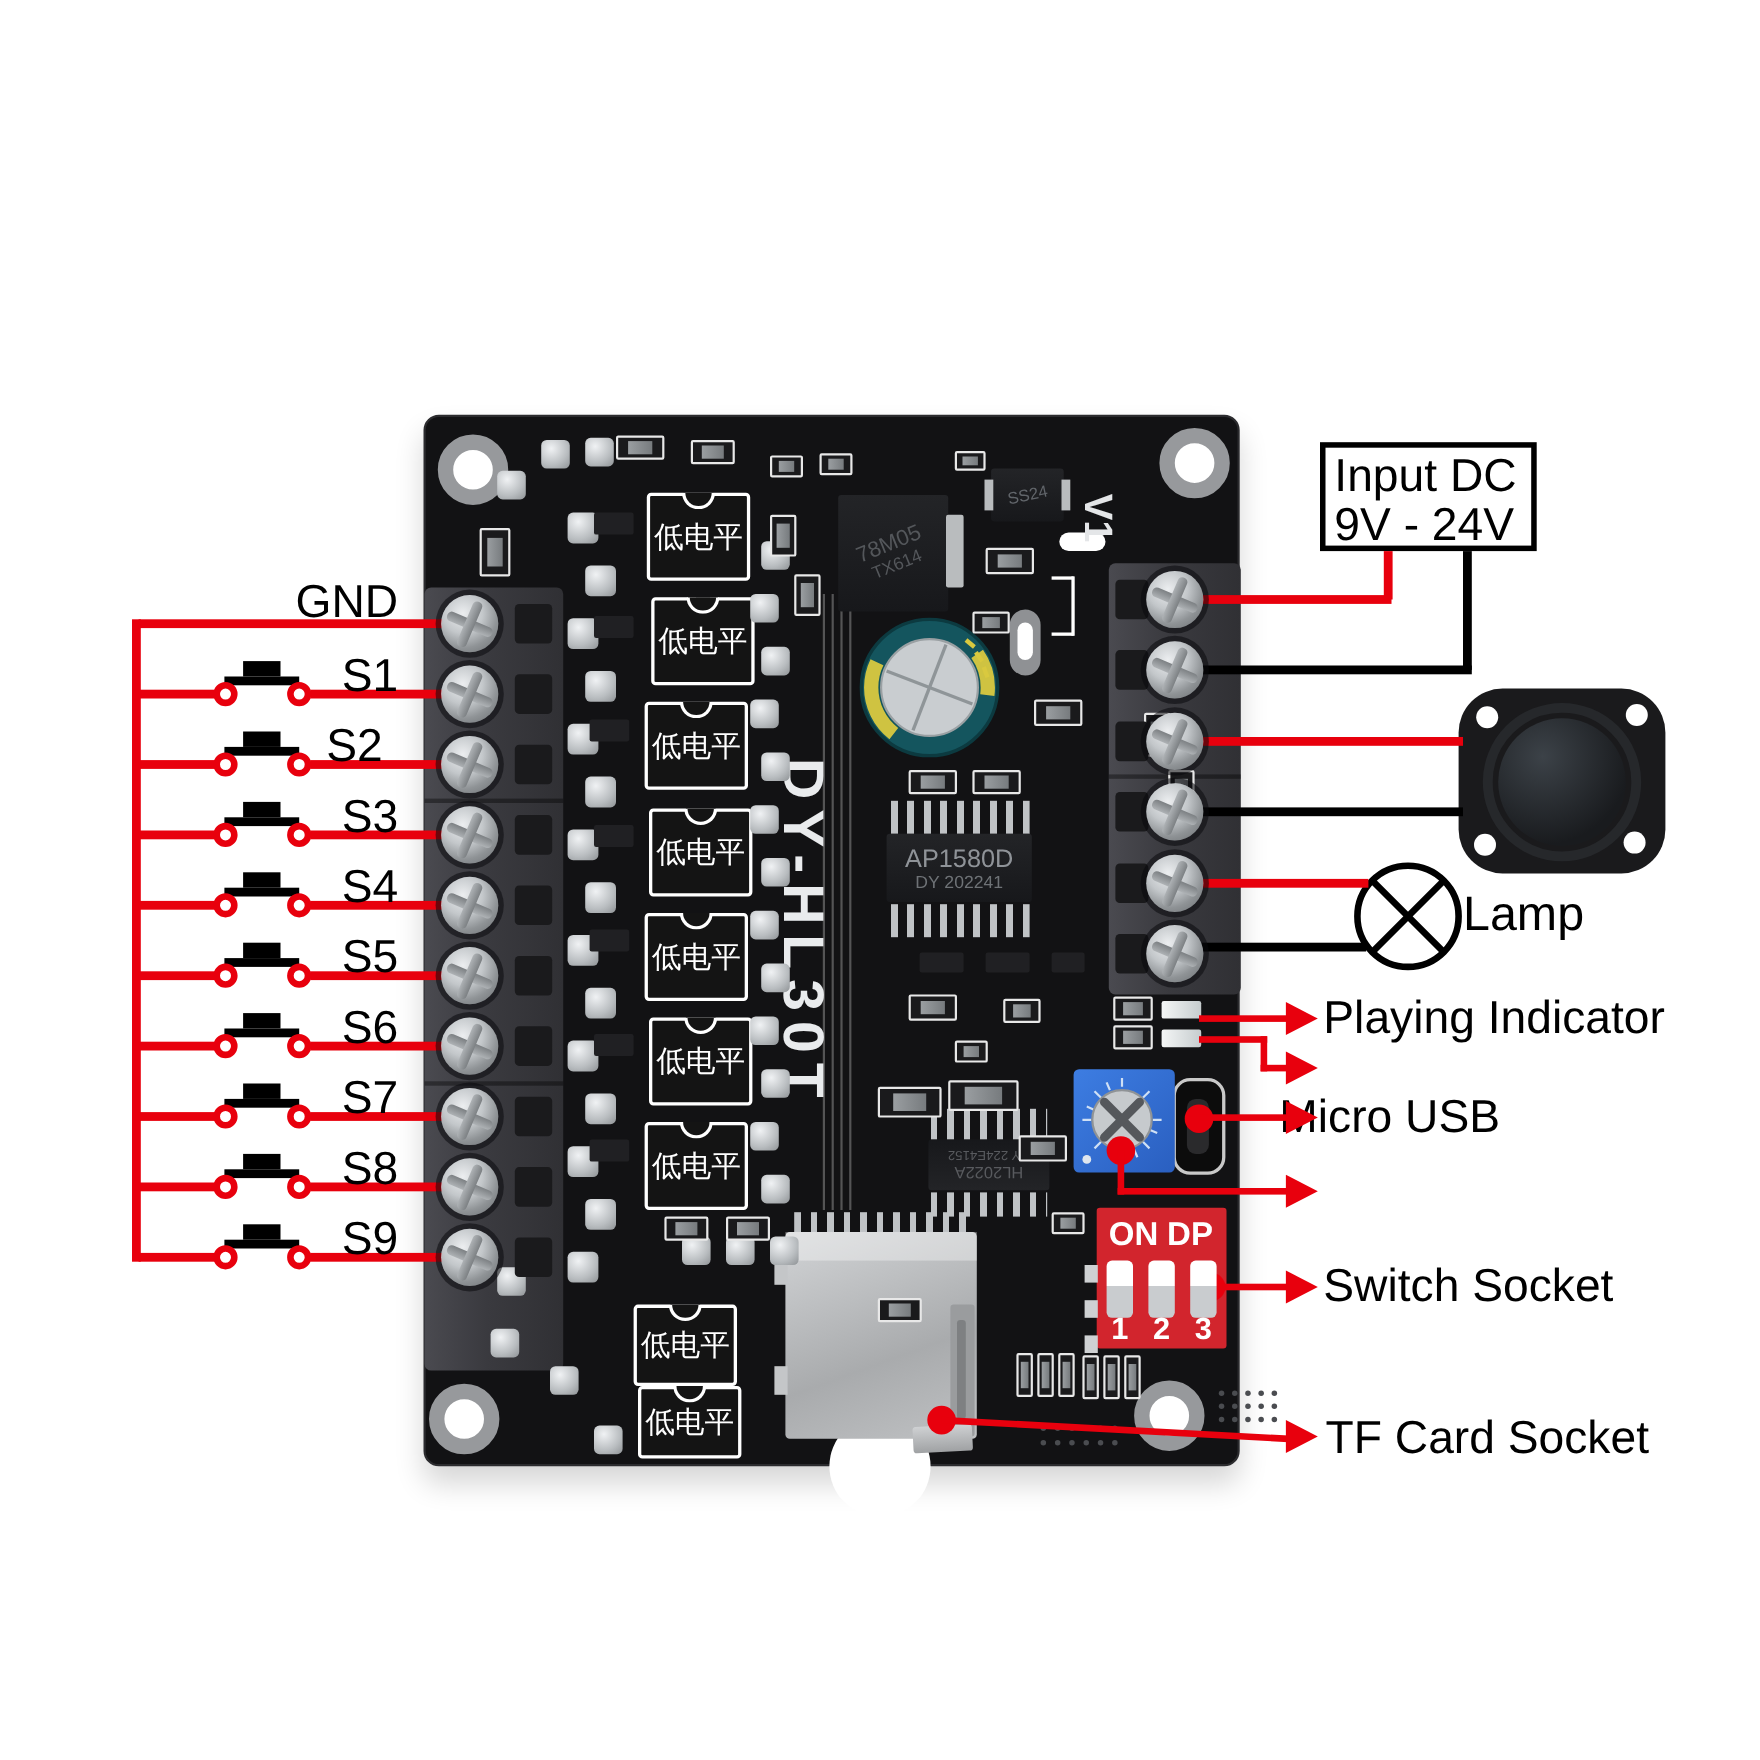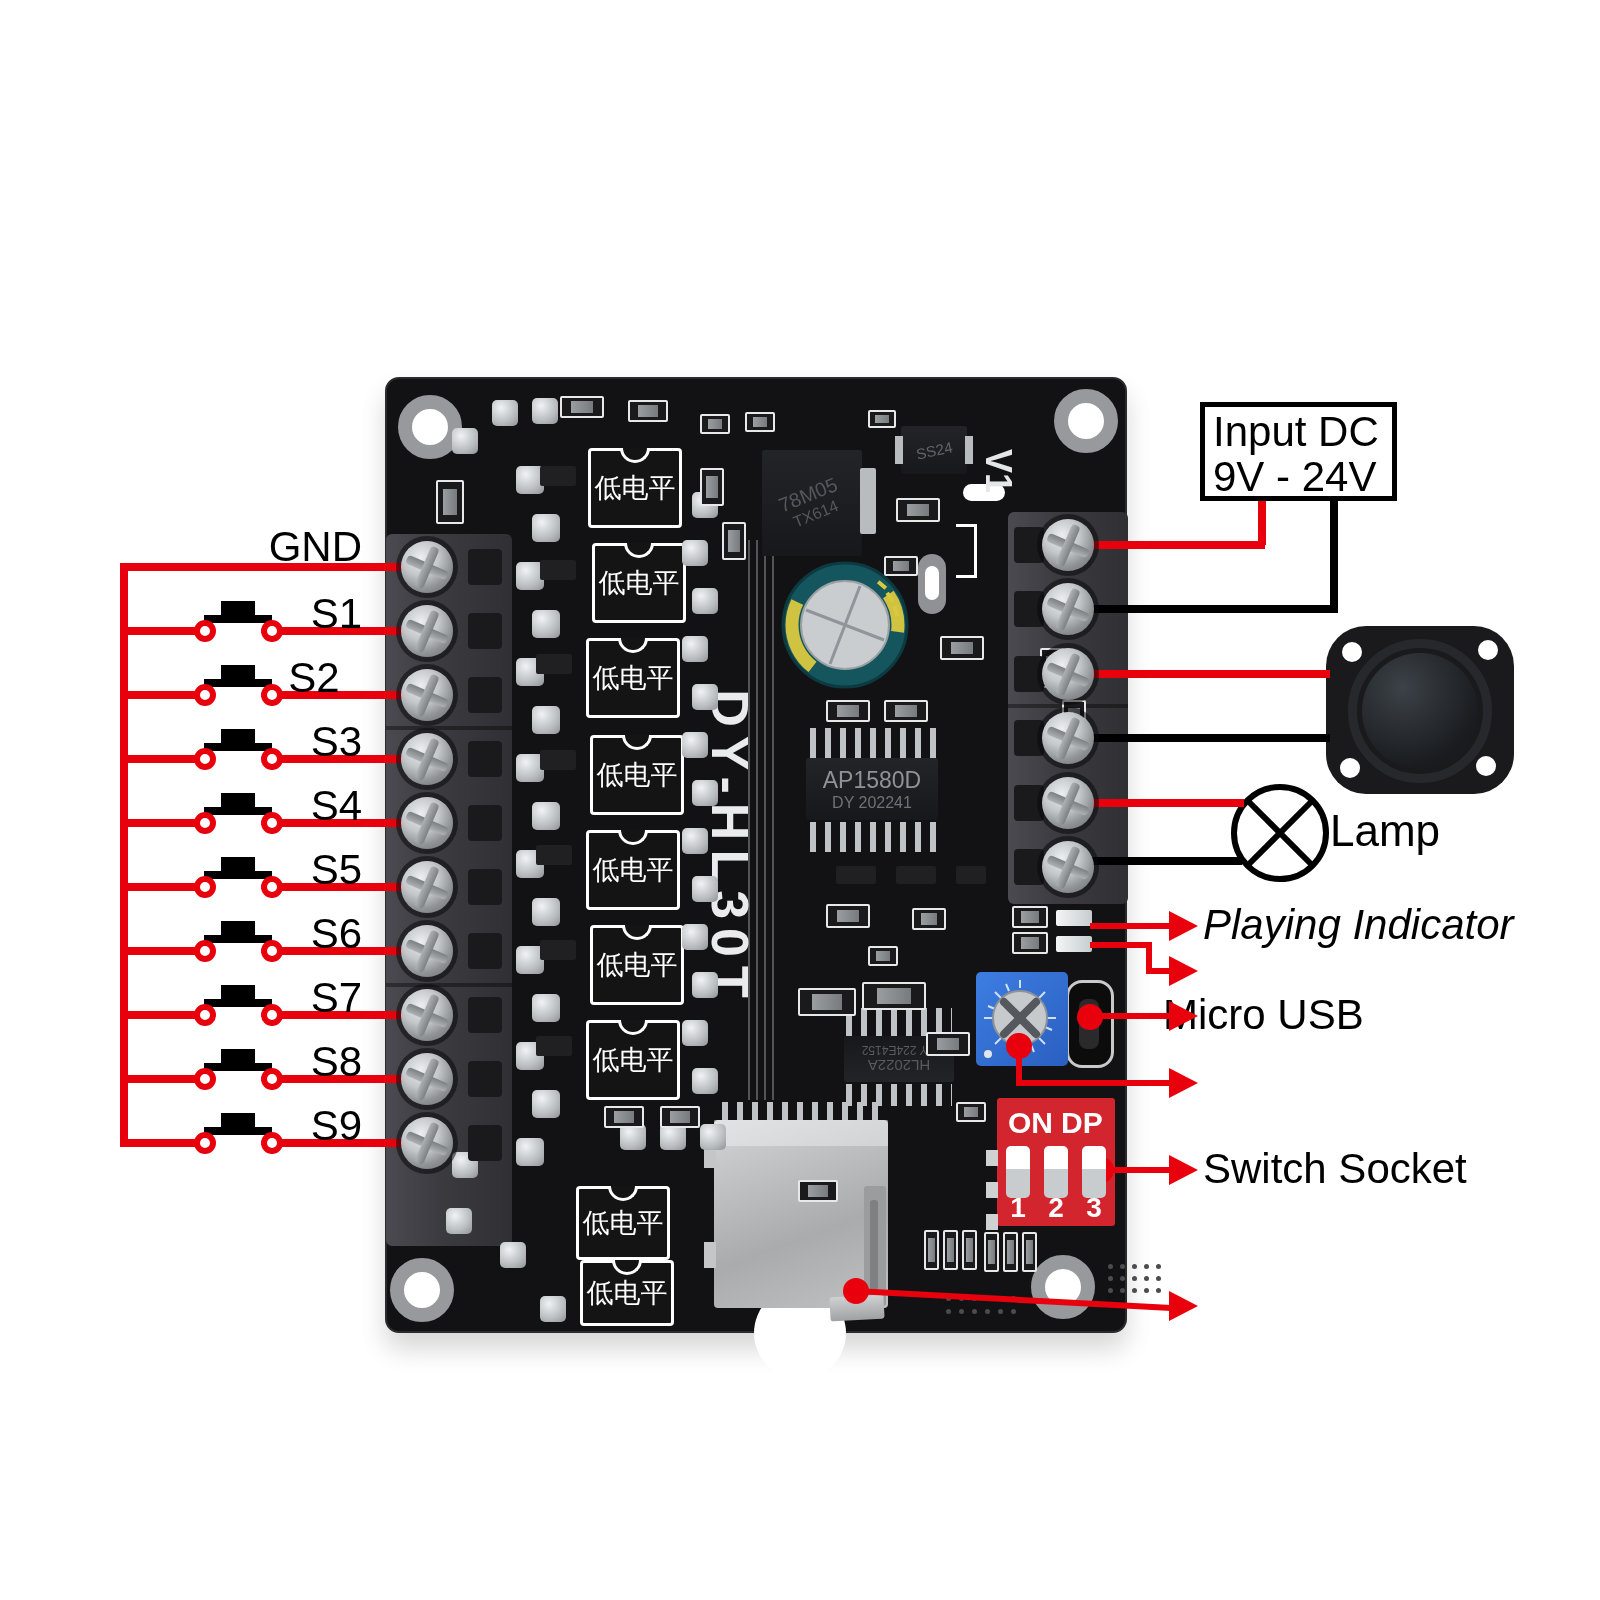--- a/index.html
+++ b/index.html
@@ -226,23 +226,24 @@
     <div id="spdome"></div>
   </div>
 
   <svg class="abs" style="left:1229px;top:782px;" width="102" height="102" viewBox="0 0 102 102">
     <circle cx="51" cy="51" r="46" fill="#fff" stroke="#000" stroke-width="6"></circle>
     <line x1="18.5" y1="18.5" x2="83.5" y2="83.5" stroke="#000" stroke-width="6"></line>
     <line x1="18.5" y1="83.5" x2="83.5" y2="18.5" stroke="#000" stroke-width="6"></line>
   </svg>
   <div class="lbl" style="left:1330px;top:808px;font-size:44px;">Lamp</div>
 
-  <div class="lbl" style="left:1203px;top:902px;font-style:italic;">Playing Indicator</div>
+  <div class="lbl" style="left:1203px;top:902px;">Playing Indicator</div>
   <div class="lbl" style="left:1163px;top:992px;">Micro USB</div>
   <div class="lbl" style="left:1203px;top:1146px;">Switch Socket</div>
+  <div class="lbl" style="left:1205px;top:1284px;">TF Card Socket</div>
 
   <div class="lbl lbl-right" style="left:230px;top:524px;width:132px;">GND</div>
 
 <div class="tblock" style="left: 386px; top: 534px; width: 126px; height: 712px;"></div>
     <div class="tseam" style="left: 386px; top: 726px; width: 126px; height: 4px;"></div>
     <div class="tseam" style="left: 386px; top: 983px; width: 126px; height: 4px;"></div>
     <div class="tblock" style="left: 1008px; top: 512px; width: 120px; height: 392px;"></div>
     <div class="tseam" style="left: 1008px; top: 704px; width: 120px; height: 4px;"></div>
     <div class="lowbox" style="left: 588px; top: 448px; width: 94px; height: 80px;">低电平</div>
     <div class="lowbox" style="left: 592px; top: 543px; width: 94px; height: 80px;">低电平</div>
@@ -371,21 +372,21 @@
     <div class="term-circle" style="left: 261px; top: 620px;"></div>
     <div class="lbl lbl-right" style="left: 230px; top: 591px; width: 132px;">S1</div>
     <div class="tslot" style="left: 468px; top: 613px; width: 34px; height: 36px;"></div>
     <div class="screw" style="left: 401px; top: 605px;"></div>
     <div class="wire" style="left: 126px; top: 691px; width: 70px; height: 8px;"></div>
     <div class="wire" style="left: 282px; top: 691px; width: 150px; height: 8px;"></div>
     <div class="btn-base" style="left: 204px; top: 679px;"></div>
     <div class="btn-cap" style="left: 221px; top: 665px;"></div>
     <div class="term-circle" style="left: 194px; top: 684px;"></div>
     <div class="term-circle" style="left: 261px; top: 684px;"></div>
-    <div class="lbl lbl-right" style="left: 248px; top: 655px; width: 132px; text-align: center;">S2</div>
+    <div class="lbl lbl-right" style="left: 216px; top: 655px; width: 132px;">S2</div>
     <div class="tslot" style="left: 468px; top: 677px; width: 34px; height: 36px;"></div>
     <div class="screw" style="left: 401px; top: 669px;"></div>
     <div class="wire" style="left: 126px; top: 755px; width: 70px; height: 8px;"></div>
     <div class="wire" style="left: 282px; top: 755px; width: 150px; height: 8px;"></div>
     <div class="btn-base" style="left: 204px; top: 743px;"></div>
     <div class="btn-cap" style="left: 221px; top: 729px;"></div>
     <div class="term-circle" style="left: 194px; top: 748px;"></div>
     <div class="term-circle" style="left: 261px; top: 748px;"></div>
     <div class="lbl lbl-right" style="left: 230px; top: 719px; width: 132px;">S3</div>
     <div class="tslot" style="left: 468px; top: 741px; width: 34px; height: 36px;"></div>

